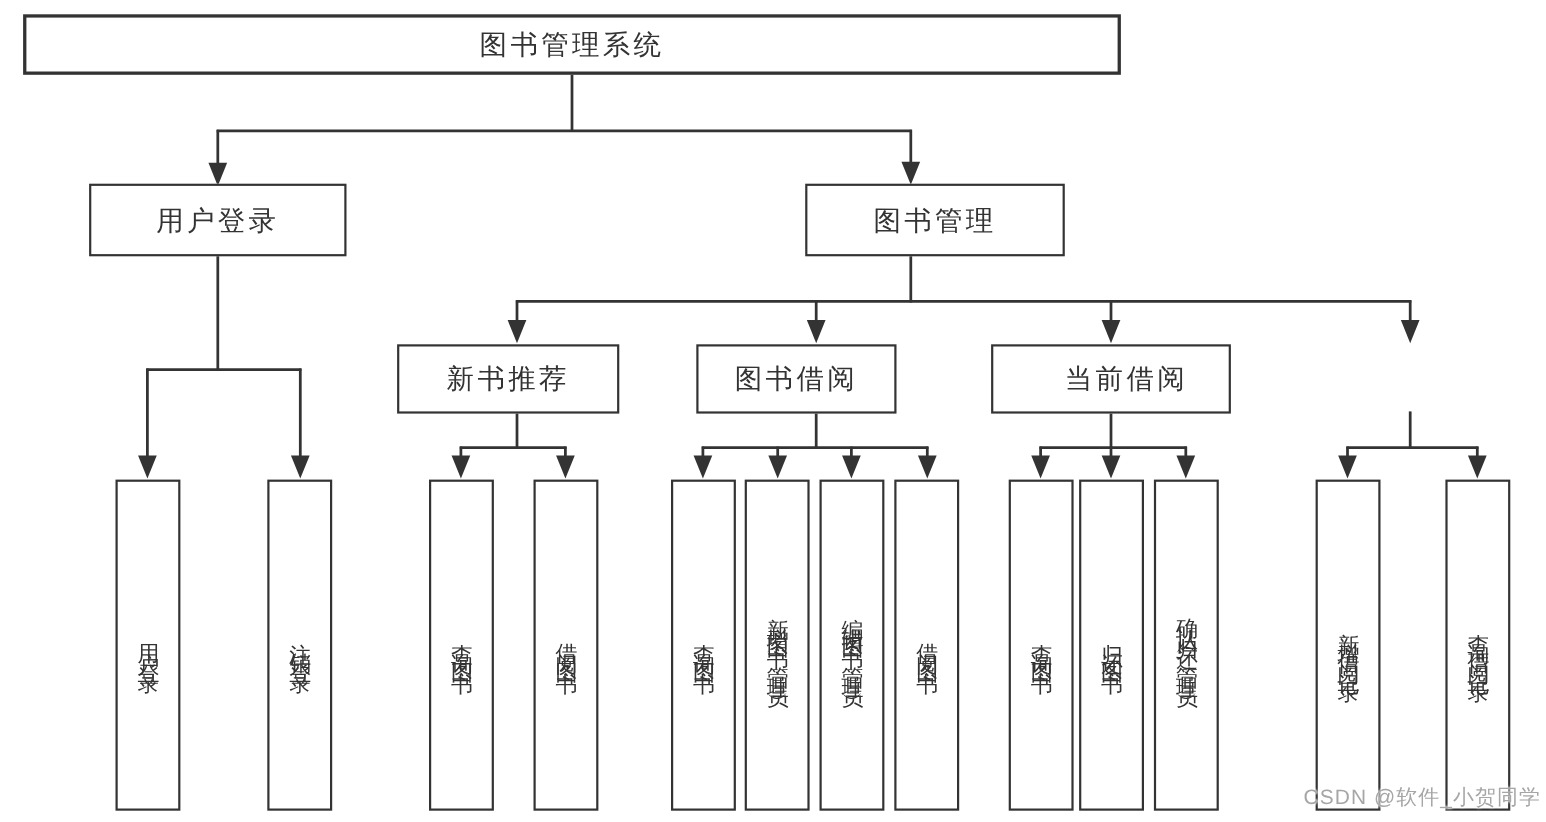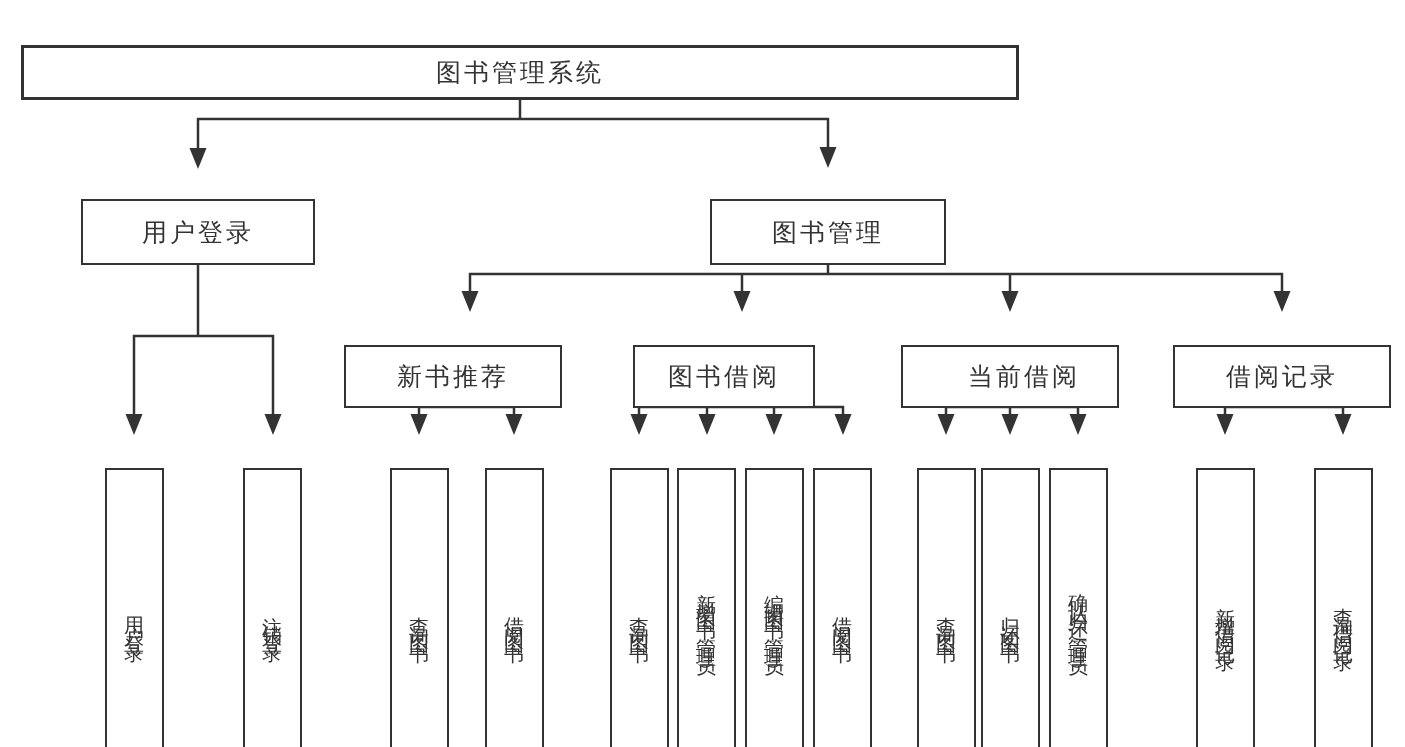--- a/index.html
+++ b/index.html
@@ -22,36 +22,35 @@
   .node {
     position: absolute;
     box-sizing: border-box;
     border: 2px solid #333333;
     background: #ffffff;
     color: #333333;
     display: flex;
     align-items: center;
     justify-content: center;
     z-index: 2;
-    margin-top: 32px;
   }
   .h-node { font-size: 25px; letter-spacing: 3px; white-space: nowrap; }
   .v-node .v-label {
     writing-mode: vertical-rl;
     text-orientation: mixed;
     font-size: 20px;
     line-height: 1;
     letter-spacing: 9px;
     white-space: nowrap;
   }
   
   #n-root          { left: 21px;  top: 13px;  width: 998px; height: 55px; border-width: 3px; }
   #n-user-login    { left: 81px;  top: 167px; width: 234px; height: 66px; }
-  #n-book-mgmt     { left: 710px; top: 167px; width: 236px; height: 66px; }
-  #n-new-book-rec  { left: 344px; top: 313px; width: 218px; height: 63px; }
+  #n-book-mgmt     { left: 732px; top: 167px; width: 236px; height: 66px; }
+  #n-new-book-rec  { left: 361px; top: 313px; width: 202px; height: 63px; }
   #n-book-borrow   { left: 633px; top: 313px; width: 182px; height: 63px; }
   #n-cur-borrow    { left: 901px; top: 313px; width: 218px; height: 63px; padding-left: 28px; }
   #n-borrow-rec    { left: 1173px;top: 313px; width: 218px; height: 63px; }
   .leaf            { top: 436px; width: 59px; height: 301px; }
   #l-user-login    { left: 105px; }
   #l-logout        { left: 243px; }
   #l-query-book-1  { left: 390px; }
   #l-borrow-book-1 { left: 485px; }
   #l-query-book-2  { left: 610px; }
   #l-add-book      { left: 677px; }
@@ -142,21 +141,20 @@
   </svg>
 
   <div class="node h-node" id="n-root">图书管理系统</div>
 
   <div class="node h-node" id="n-user-login">用户登录</div>
   <div class="node h-node" id="n-book-mgmt">图书管理</div>
 
   <div class="node h-node" id="n-new-book-rec">新书推荐</div>
   <div class="node h-node" id="n-book-borrow">图书借阅</div>
   <div class="node h-node" id="n-cur-borrow">当前借阅</div>
-  <div class="node h-node" id="n-borrow-rec">借阅记录</div>
 
   <div class="node v-node leaf" id="l-user-login">
     <span class="v-label">用户登录</span>
   </div>
   <div class="node v-node leaf" id="l-logout">
     <span class="v-label">注销登录</span>
   </div>
   <div class="node v-node leaf" id="l-query-book-1">
     <span class="v-label">查询图书</span>
   </div>
@@ -184,13 +182,14 @@
   <div class="node v-node leaf" id="l-confirm-ret">
     <span class="v-label">确认归还（管理员）</span>
   </div>
   <div class="node v-node leaf" id="l-add-record">
     <span class="v-label">新增借阅记录</span>
   </div>
   <div class="node v-node leaf" id="l-query-record">
     <span class="v-label">查询借阅记录</span>
   </div>
 
+  <div class="watermark">CSDN @软件_小贺同学</div>
 </div>
 
 </body></html>

